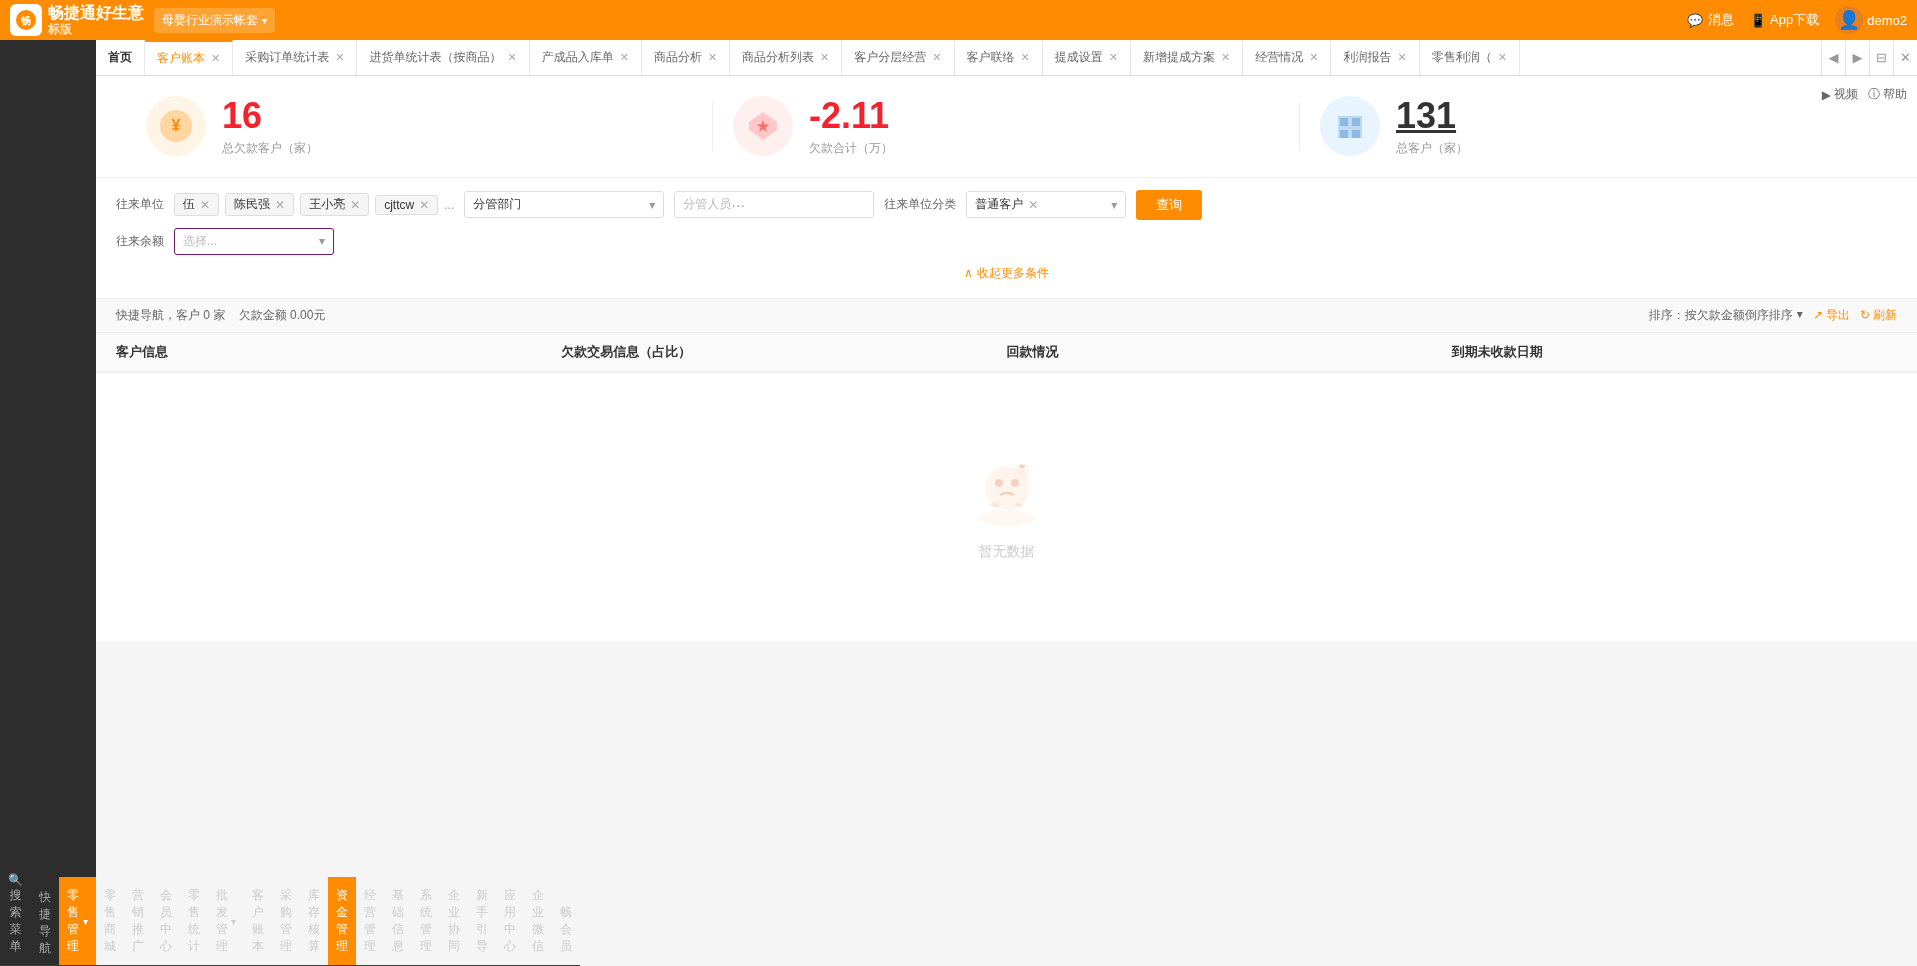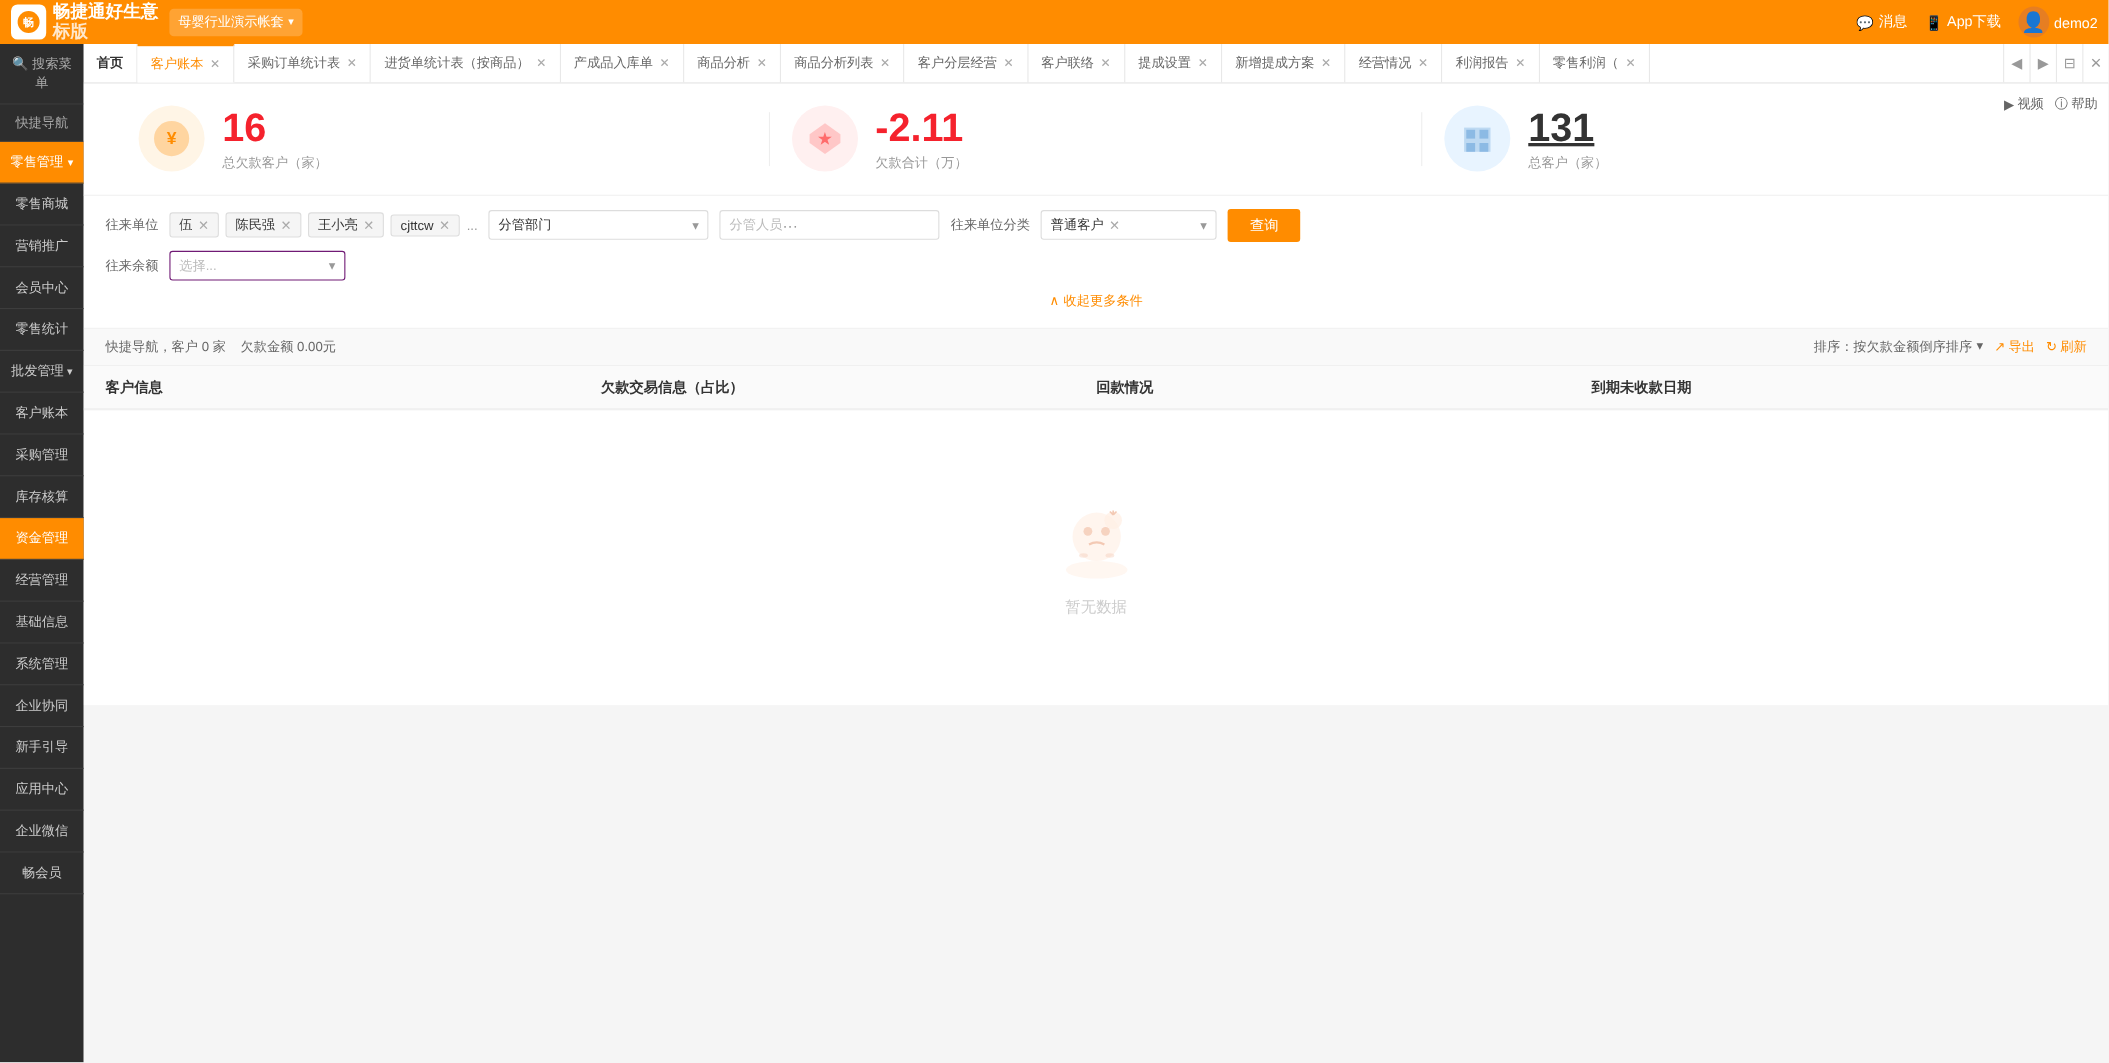--- a/index.html
+++ b/index.html
@@ -2,21 +2,21 @@
 <html><head>
   <meta charset="utf-8">
   <style>
     * { margin: 0; padding: 0; box-sizing: border-box; }
     body { font-family: "Microsoft YaHei", Arial, sans-serif; font-size: 13px; background: #f5f5f5; color: #333; overflow: hidden; }
 
     
     .app-wrapper { display: flex; flex-direction: column; height: 966px; width: 1917px; }
     .top-bar { display: flex; align-items: center; background: #ff8c00; height: 40px; padding: 0 10px; flex-shrink: 0; }
     .main-area { display: flex; flex: 1; overflow: hidden; }
-    .sidebar { width: 76px; background: #2d2d2d; color: #ccc; display: flex; flex-direction: column; flex-shrink: 0; }
+    .sidebar { width: 96px; background: #2d2d2d; color: #ccc; display: flex; flex-direction: row; flex-shrink: 0; align-items: flex-end; }
     .content-area { flex: 1; display: flex; flex-direction: column; overflow: hidden; }
     .tab-bar { background: #fff; border-bottom: 1px solid #ddd; display: flex; align-items: center; height: 36px; flex-shrink: 0; overflow: hidden; }
     .main-content { flex: 1; overflow-y: auto; background: #f5f5f5; }
 
     
     .logo-area { display: flex; align-items: center; gap: 6px; color: #fff; font-size: 14px; font-weight: bold; min-width: 88px; }
     .logo-icon { width: 32px; height: 32px; background: #fff; border-radius: 6px; display: flex; align-items: center; justify-content: center; }
     .logo-icon svg { width: 24px; height: 24px; }
     .top-center { flex: 1; display: flex; align-items: center; padding-left: 10px; }
     .workspace-selector { display: flex; align-items: center; gap: 4px; background: rgba(255,255,255,0.2); border-radius: 4px; padding: 4px 8px; color: #fff; font-size: 12px; cursor: pointer; text-align: center; }
@@ -98,21 +98,21 @@
   <div class="top-bar">
     <div class="logo-area">
       <div class="logo-icon">
         <svg viewBox="0 0 24 24" fill="none">
           <circle cx="12" cy="12" r="10" fill="#ff8c00"></circle>
           <text x="12" y="16" text-anchor="middle" font-size="10" fill="#fff" font-weight="bold">畅</text>
         </svg>
       </div>
       <div style="display:flex;flex-direction:column;line-height:1.2">
         <span style="font-size:16px;color:#fff;font-weight:bold">畅捷通好生意</span>
-        <span style="font-size:16px;color:rgba(255,255,255,0.8)">标版</span>
+        <span style="font-size:12px;color:rgba(255,255,255,0.8)">标版</span>
       </div>
     </div>
     <div class="top-center">
       <div class="workspace-selector">
         <span>母婴行业演示帐套</span>
         <span style="font-size:10px;">▾</span>
       </div>
     </div>
     <div class="top-right">
       <div class="top-btn">

